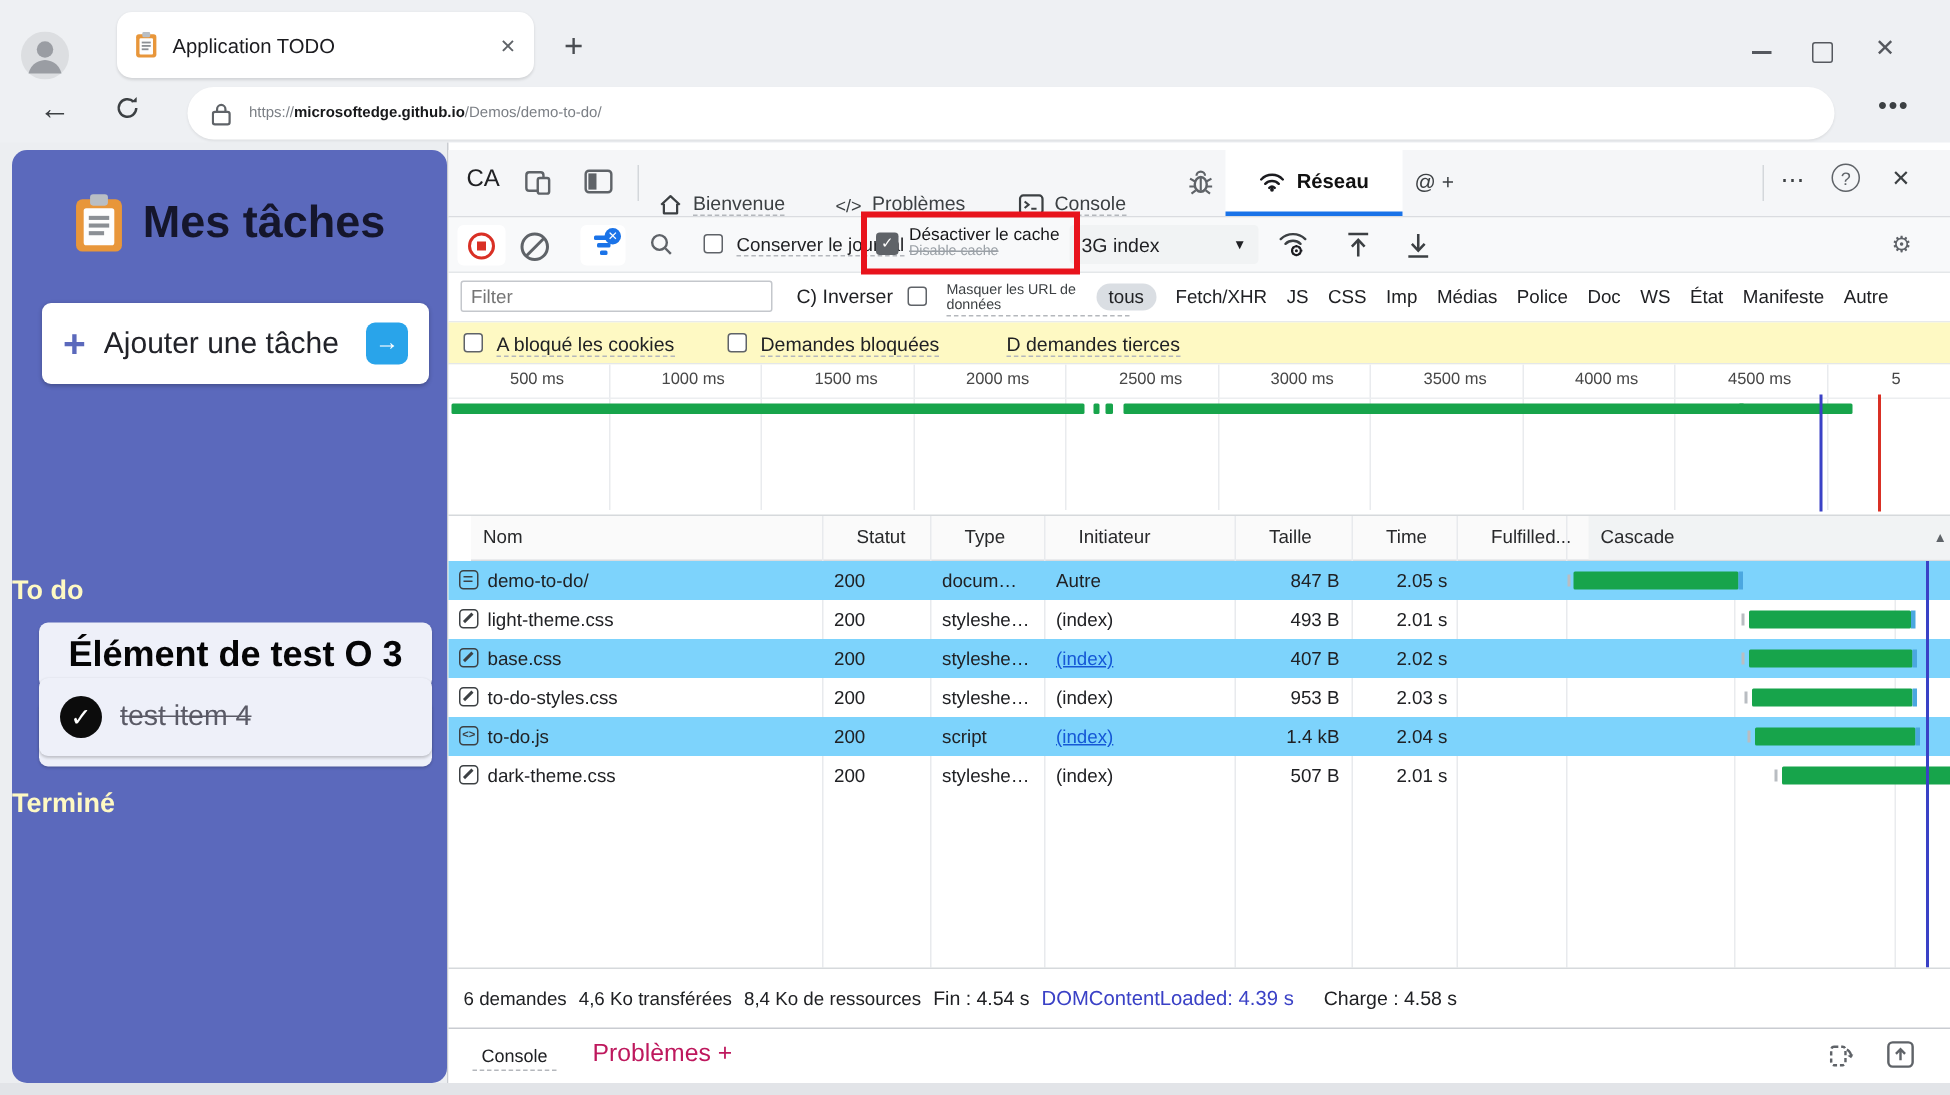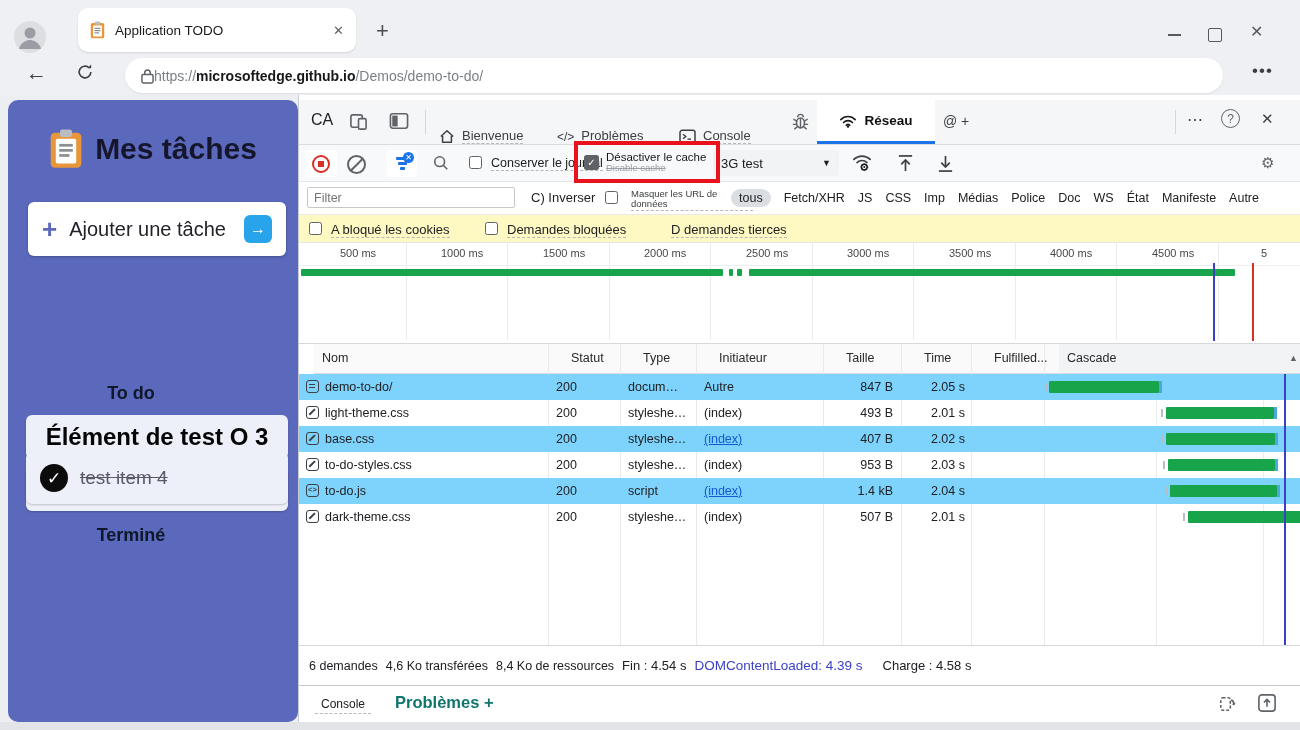--- a/index.html
+++ b/index.html
@@ -12,32 +12,32 @@
   .tab-title{font-size:13.5px;color:#1b1b1f;margin-left:10px;flex:1}
   .tclose{font-size:13px;color:#5f6368;cursor:default}
   .newtab{position:absolute;left:376px;top:18px;font-size:22px;color:#4a4d52;font-weight:300}
   .winbtn{position:absolute;top:26px;color:#55585e}
   .wmin{left:1168px;width:13px;height:1.6px;background:#55585e;top:34px}
   .wmax{left:1208px;top:28px;width:12px;height:12px;border:1.6px solid #55585e;border-radius:2px}
   .wclose{left:1250px;top:22px;font-size:16px}
   .navrow{position:absolute;left:0;top:55px;width:1300px;height:40px}
   .navbtn{position:absolute;font-size:19px;color:#3c4043;top:6px}
   .urlbar{position:absolute;left:125px;top:3px;width:1098px;height:35px;background:#fff;border-radius:18px;display:flex;align-items:center;padding:0 16px;box-sizing:border-box;box-shadow:0 1px 2px rgba(0,0,0,.08)}
-  .url{font-size:14px;color:#7b7f85;}
+  .url{font-size:10px;color:#7b7f85;margin-left:12px}
   .url b{color:#17181a;font-weight:700}
   .more3{position:absolute;left:1252px;top:6px;font-size:17px;color:#3c4043;letter-spacing:1px}
   
   .todo{position:absolute;left:8px;top:100px;width:290px;height:622px;background:#5b69bc;border-radius:10px}
   .todo-head{position:absolute;left:0;top:28px;width:290px;display:flex;align-items:center;justify-content:center;gap:12px}
   .todo-title{font-size:30px;font-weight:600;color:#15162c}
   .addcard{position:absolute;left:20px;top:102px;width:258px;height:54px;background:#fff;border-radius:6px;box-shadow:0 1px 3px rgba(0,0,0,.25);display:flex;align-items:center;padding:0 14px;box-sizing:border-box}
   .plus{color:#5b69bc;font-size:26px;font-weight:700;margin-right:12px}
   .addlabel{font-size:20px;color:#222329;flex:1}
   .gobtn{width:28px;height:28px;background:#29a4ea;border-radius:6px;color:#fff;font-size:16px;display:flex;align-items:center;justify-content:center}
-  .sect{position:absolute;width:246px;text-align:center;font-size:18px;font-weight:600;color:#0f172a}
+  .sect{position:absolute;width:246px;font-size:18px;font-weight:600;color:#fef9c3}
   .item{position:absolute;left:18px;width:262px;height:44px;background:#eef0f9;border-radius:6px;display:flex;align-items:center;justify-content:center;font-size:24px;font-weight:600;color:#050506;box-shadow:0 1px 2px rgba(0,0,0,.2)}
   .donecard{position:absolute;left:18px;top:352px;width:262px;height:52px;background:#eef0f9;border-radius:6px;display:flex;align-items:center;padding:0 14px;box-sizing:border-box;box-shadow:0 1px 2px rgba(0,0,0,.2)}
   .chk{width:28px;height:28px;background:#0c0c0c;border-radius:50%;color:#fff;font-size:17px;display:flex;align-items:center;justify-content:center;margin-right:12px}
   .donetext{font-size:19px;color:#5a5a66;text-decoration:line-through}
   
   .dt{position:absolute;left:298px;top:95px;width:1002px;height:627px;background:#fff;border-left:1px solid #c9ccd1;box-sizing:border-box;font-size:12.5px}
   .row{position:absolute;left:0;width:1002px}
   .tabbar{top:5px;height:45px;background:#f5f6f8;border-bottom:1px solid #dadce0;box-sizing:border-box}
   .dtab{position:absolute;top:0;height:44px;display:flex;align-items:flex-end;gap:7px;font-size:13px;color:#3c4043}
   .tr{border-bottom:1px dashed #b4b7bc}
@@ -96,21 +96,21 @@
   .wbar{position:absolute;height:12px;background:#17a44b;border-radius:1px}
   .wtip{position:absolute;height:12px;width:3px;background:#4ba7e0}
   .wtick{position:absolute;height:8px;width:2px;background:#b9bdc2}
   .cascline{position:absolute;top:30px;height:272px;width:1px;background:#e9ebee}
   .cascblue{position:absolute;left:985px;top:30px;height:272px;width:2px;background:#3a41c6}
   .summary{top:550px;height:40px;background:#fff;border-top:1px solid #d6d9dc;box-sizing:border-box;display:flex;align-items:center;padding-left:10px;font-size:12.5px;color:#202124;gap:8px}
   .sgap{}
   .dcl{color:#3a41c6;font-size:13.5px}
   .drawer{top:590px;height:37px;background:#fff;border-top:1px solid #c9ccd1;box-sizing:border-box}
   .consoletab{position:absolute;left:16px;top:9px;font-size:12px;color:#202124;background:#fff;padding:2px 6px}
-  .problems{position:absolute;left:96px;top:7px;font-size:16.5px;color:#0f766e;font-weight:700}
+  .problems{position:absolute;left:96px;top:7px;font-size:16.5px;color:#be185d;font-weight:400}
   .bstrip{position:absolute;left:0;top:722px;width:1300px;height:8px;background:#e2e4e8}
   .gear{font-size:15px;color:#5f6368}
   .sorttri{position:absolute;left:975px;top:9px;font-size:9px;color:#5f6368}
   svg{display:block}
 </style>
 </head>
 <body>
 
 <div id="app">
 
@@ -276,21 +276,21 @@
       <span class="abs cb" style="left:170px;top:11px"></span>
       <span class="lbl tr" style="left:192px;top:11px">Conserver le journal</span>
       <div class="redbox">
         <span class="cbdark">✓</span>
         <span class="cachecol">
           <span class="cachefr" style="display:block">Désactiver le cache</span>
           <span class="cacheen" style="display:block">Disable cache</span>
         </span>
       </div>
       <span class="throttle">
-        <span style="flex:1">3G test</span>
+        <span style="flex:1">3G index</span>
         <span style="font-size:9px;color:#202124">▼</span>
       </span>
       <span class="abs" style="left:552px;top:8px">
         <svg width="22" height="20" viewBox="0 0 24 22">
             <path d="M3 7a13 13 0 0 1 18 0M6.5 10.5a8 8 0 0 1 11 0" fill="none" stroke="#3c4043" stroke-width="1.8" stroke-linecap="round"></path>
             <circle cx="14.5" cy="15.5" r="3.2" fill="none" stroke="#1b1b1f" stroke-width="1.6"></circle>
             <circle cx="14.5" cy="15.5" r="1.1" fill="#1b1b1f"></circle>
             <path d="M14.5 11.4v1.6M14.5 18v1.6M10.6 15.5h1.6M17.3 15.5h1.6M11.7 12.7l1.2 1.2M16.1 17.1l1.2 1.2M17.3 12.7l-1.2 1.2M12.9 17.1l-1.2 1.2" stroke="#1b1b1f" stroke-width="1.2"></path>
           </svg>
       </span>

